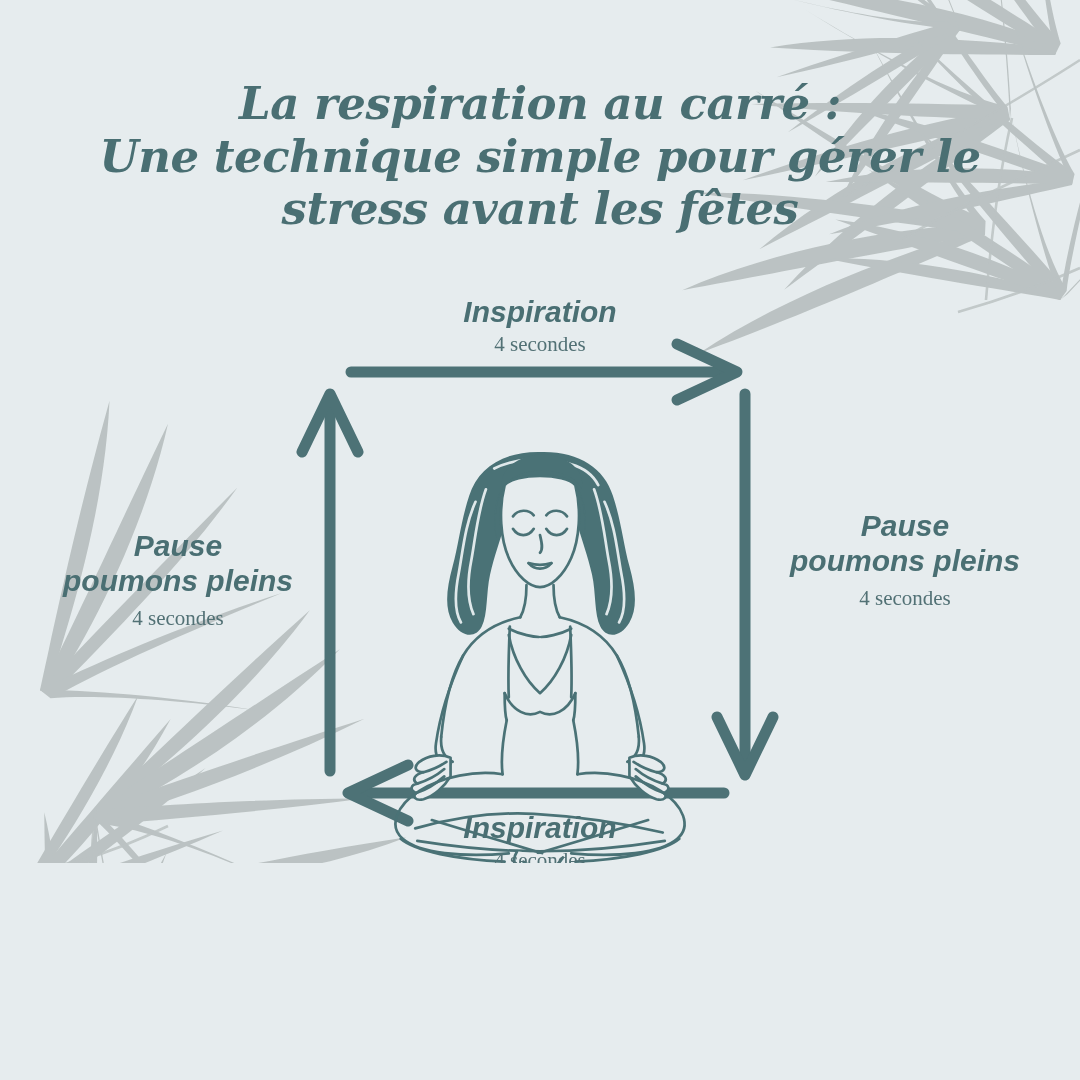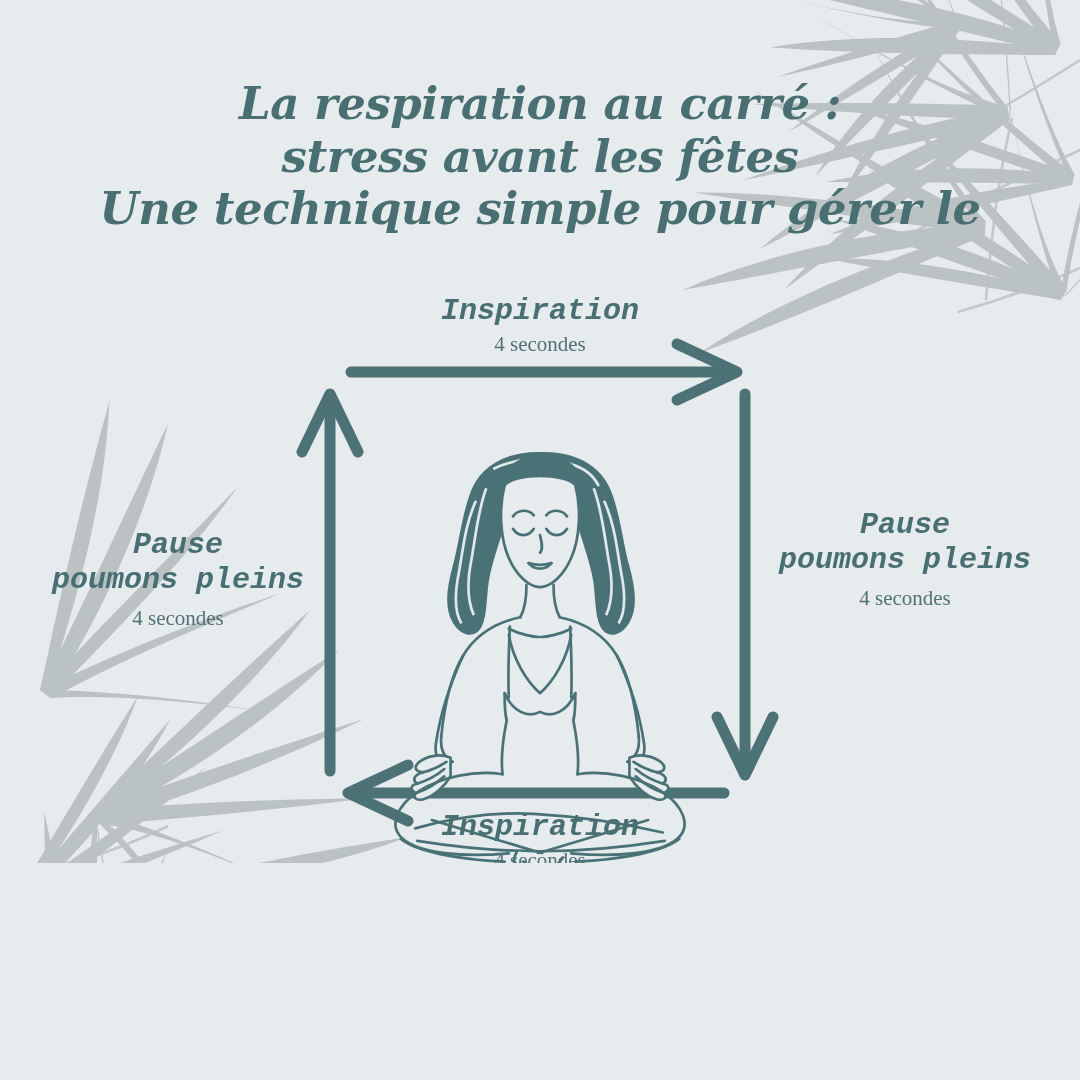--- a/index.html
+++ b/index.html
@@ -78,21 +78,21 @@
     z-index:3;
   }
 
   
   .label {
     position:absolute;
     text-align:center;
     z-index:6;
   }
   .label .phase {
-    font-family:Liberation Mono, monospace;
+    font-family:Liberation Sans, sans-serif;
     font-weight:700;
     font-style:italic;
     color:#4a6f73;
     font-size:30px;
     line-height:1.18;
     white-space:nowrap;
   }
   .label .dur {
     font-family:Liberation Serif, serif;
     font-weight:400;
@@ -215,22 +215,22 @@
         <path d="M0,1035 C75,1020 160,1010 250,1008"></path>
         <path d="M0,1002 C70,1012 150,1026 236,1046"></path>
         <path d="M96,808 C86,880 92,950 120,1032"></path>
         <path d="M0,872 C55,872 110,854 168,826"></path>
       </g>
     </g>
   </svg>
 
   <div class="title-block">
     <div class="title-line l1">La respiration au carré :</div>
+    <div class="title-line l2">Une technique simple pour gérer le</div>
     <div class="title-line l3">stress avant les fêtes</div>
-    <div class="title-line l2">Une technique simple pour gérer le</div>
   </div>
 
   <svg id="cycle" viewBox="0 0 1080 1080" width="1080" height="1080" aria-hidden="true">
 
     <g stroke="#4d7276" stroke-width="11" stroke-linecap="round" stroke-linejoin="round" fill="none">
 
       <g>
         <path d="M351,372 L731,372"></path>
         <path d="M677,344 L737,372 L677,400"></path>
       </g>

